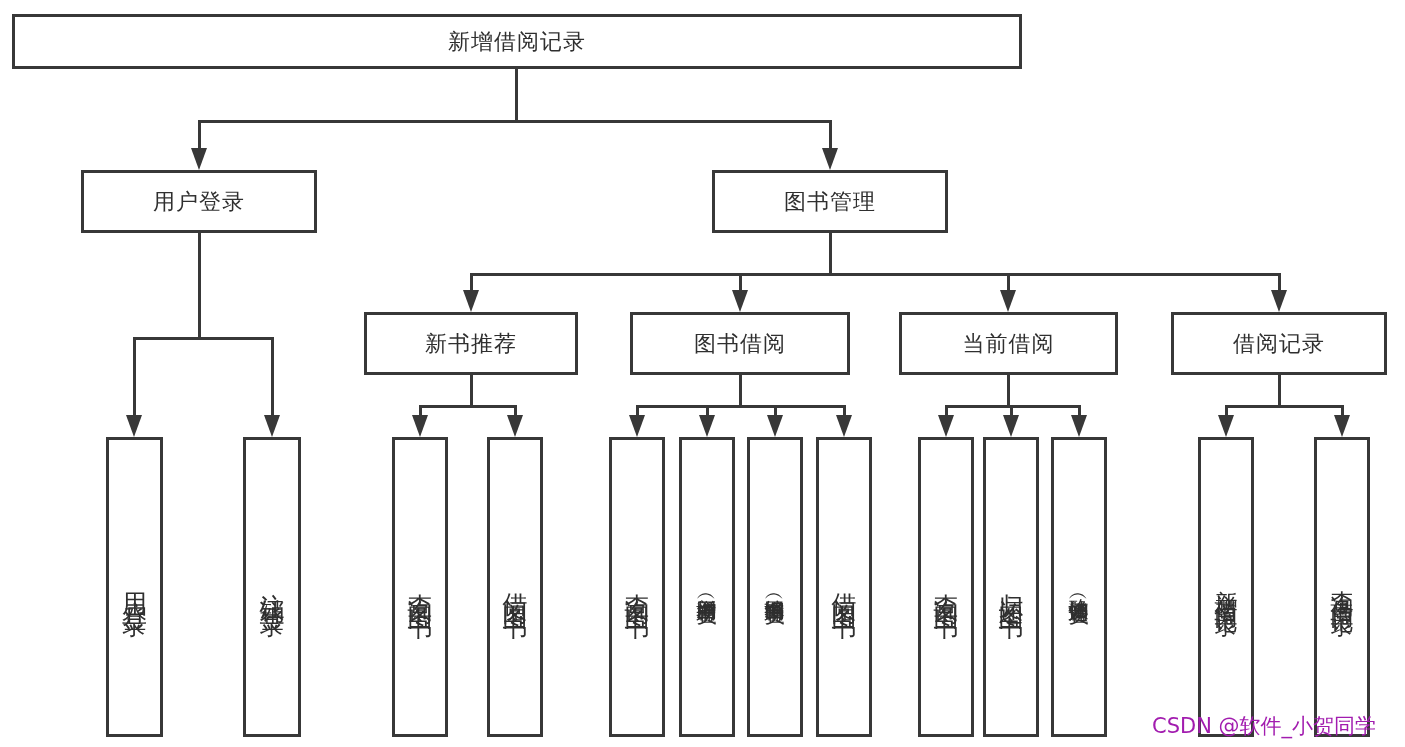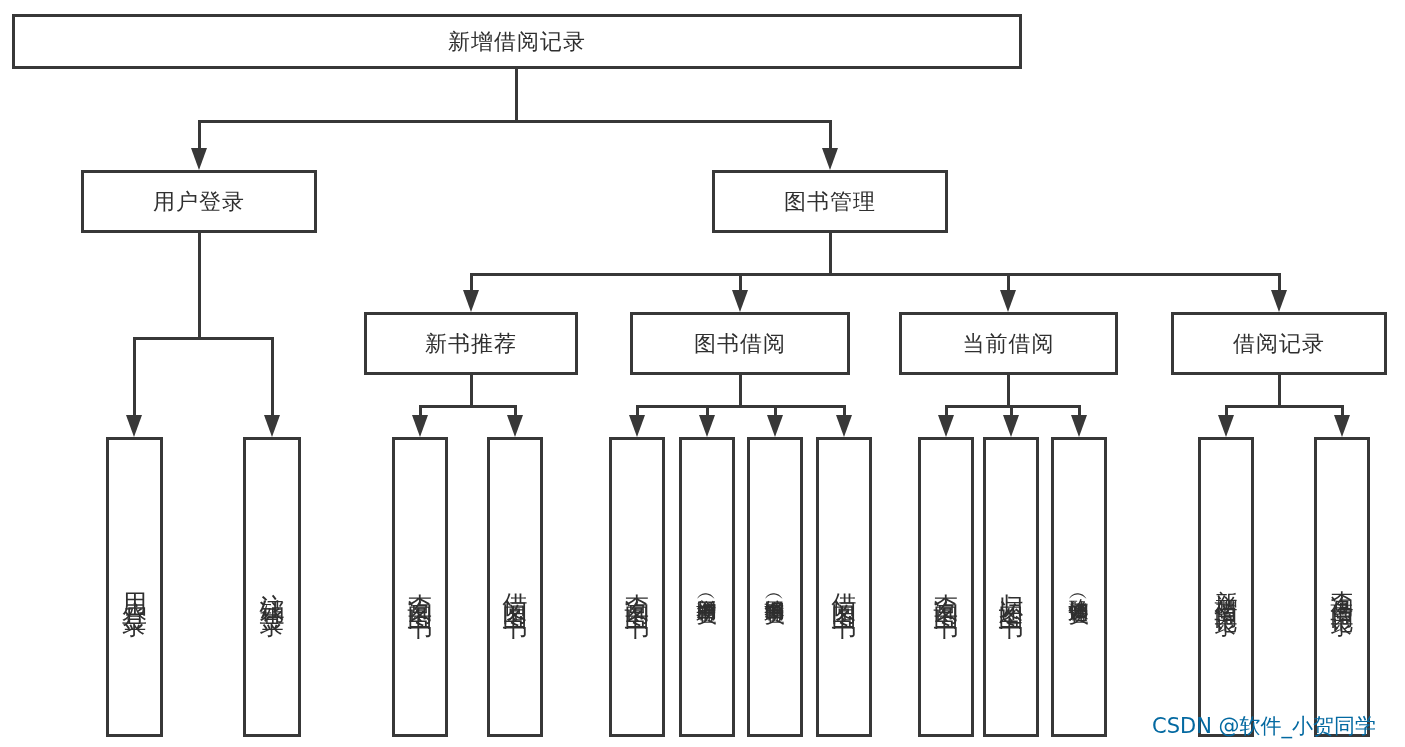--- a/index.html
+++ b/index.html
@@ -49,21 +49,21 @@
     border-left: 8px solid transparent;
     border-right: 8px solid transparent;
     border-top: 22px solid #383838;
     z-index: 1;
   }
   .watermark {
     position: absolute;
     left: 1152px;
     top: 712px;
     font-size: 21px;
-    color: #0369a1;
+    color: #a21caf;
     z-index: 5;
     white-space: nowrap;
   }
 </style>
 </head>
 <body>
 
 <div class="canvas">
 
   <div class="node" style="left:12px; top:14px; width:1010px; height:55px;">

